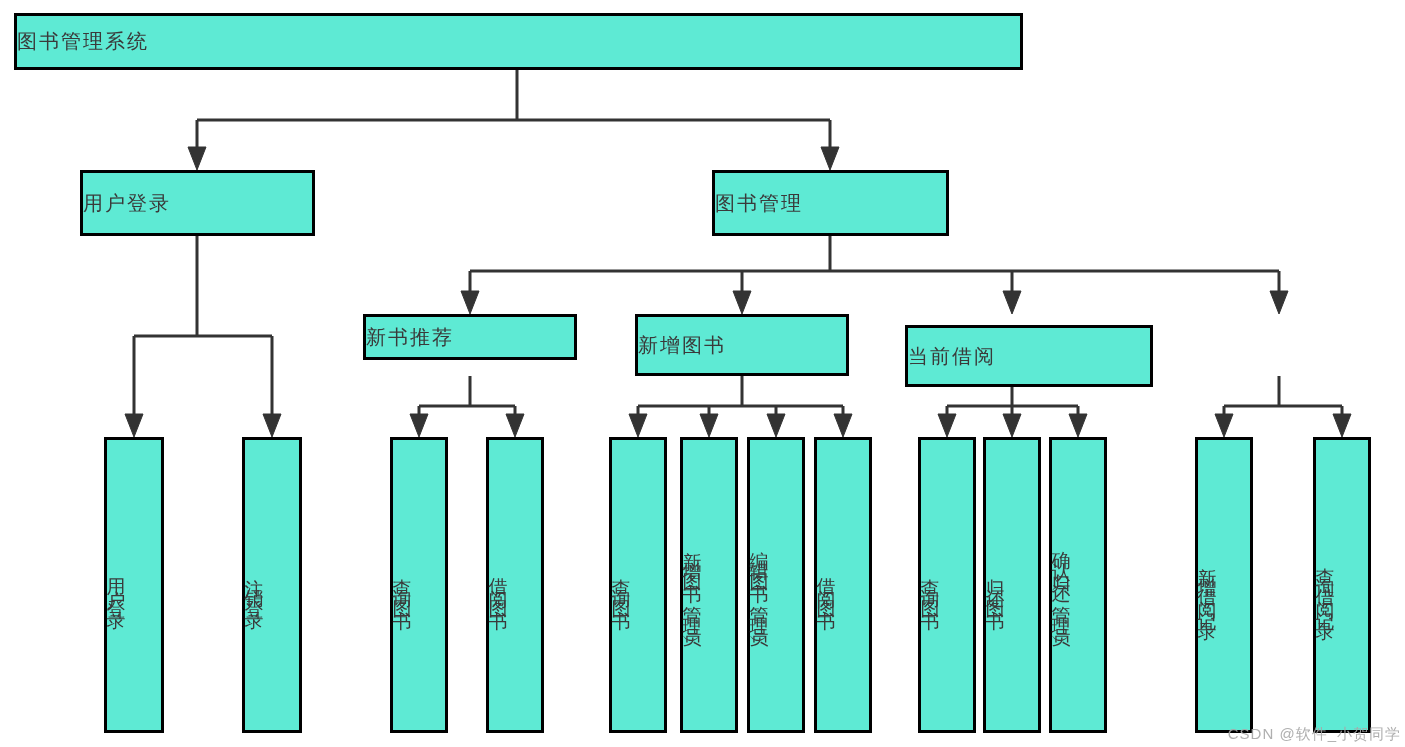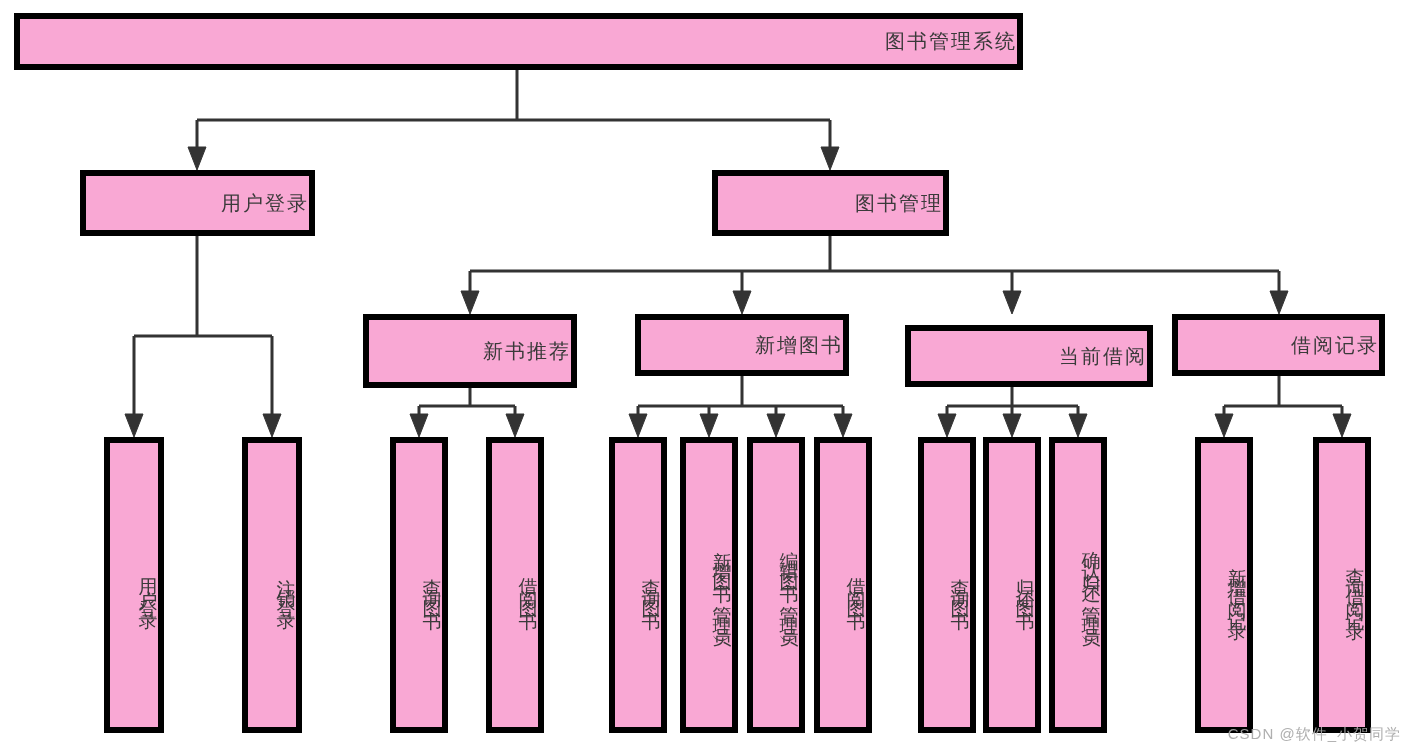--- a/index.html
+++ b/index.html
@@ -27,25 +27,25 @@
     stroke-width: 3;
   }
   .head {
     fill: #333333;
     stroke: #333333;
     stroke-width: 1;
   }
   .node {
     position: absolute;
     box-sizing: border-box;
-    border: 6px solid #000000;
-    background: #f9a8d4;
+    border: 3px solid #000000;
+    background: #5eead4;
     display: flex;
     align-items: center;
-    justify-content: flex-end;
+    justify-content: flex-start;
     color: #3a3a3a;
     z-index: 1;
   }
   .node.h {
     font-size: 20px;
     letter-spacing: 2px;
     white-space: nowrap;
   }
   .node.v span {
     writing-mode: vertical-rl;
@@ -130,31 +130,28 @@
     <span>图书管理系统</span>
   </div>
 
   <div class="node h" style="left:80px; top:170px; width:235px; height:66px">
     <span>用户登录</span>
   </div>
   <div class="node h" style="left:712px; top:170px; width:237px; height:66px">
     <span>图书管理</span>
   </div>
 
-  <div class="node h" style="left:363px; top:314px; width:214px; height:74px">
+  <div class="node h" style="left:363px; top:314px; width:214px; height:46px">
     <span>新书推荐</span>
   </div>
   <div class="node h" style="left:635px; top:314px; width:214px; height:62px">
     <span>新增图书</span>
   </div>
   <div class="node h" style="left:905px; top:325px; width:248px; height:62px">
     <span>当前借阅</span>
-  </div>
-  <div class="node h" style="left:1172px; top:314px; width:213px; height:62px">
-    <span>借阅记录</span>
   </div>
 
   <div class="node v" style="left:104px; top:437px; width:60px; height:296px">
     <span>用户登录</span>
   </div>
   <div class="node v" style="left:242px; top:437px; width:60px; height:296px">
     <span>注销登录</span>
   </div>
 
   <div class="node v" style="left:390px; top:437px; width:58px; height:296px">

